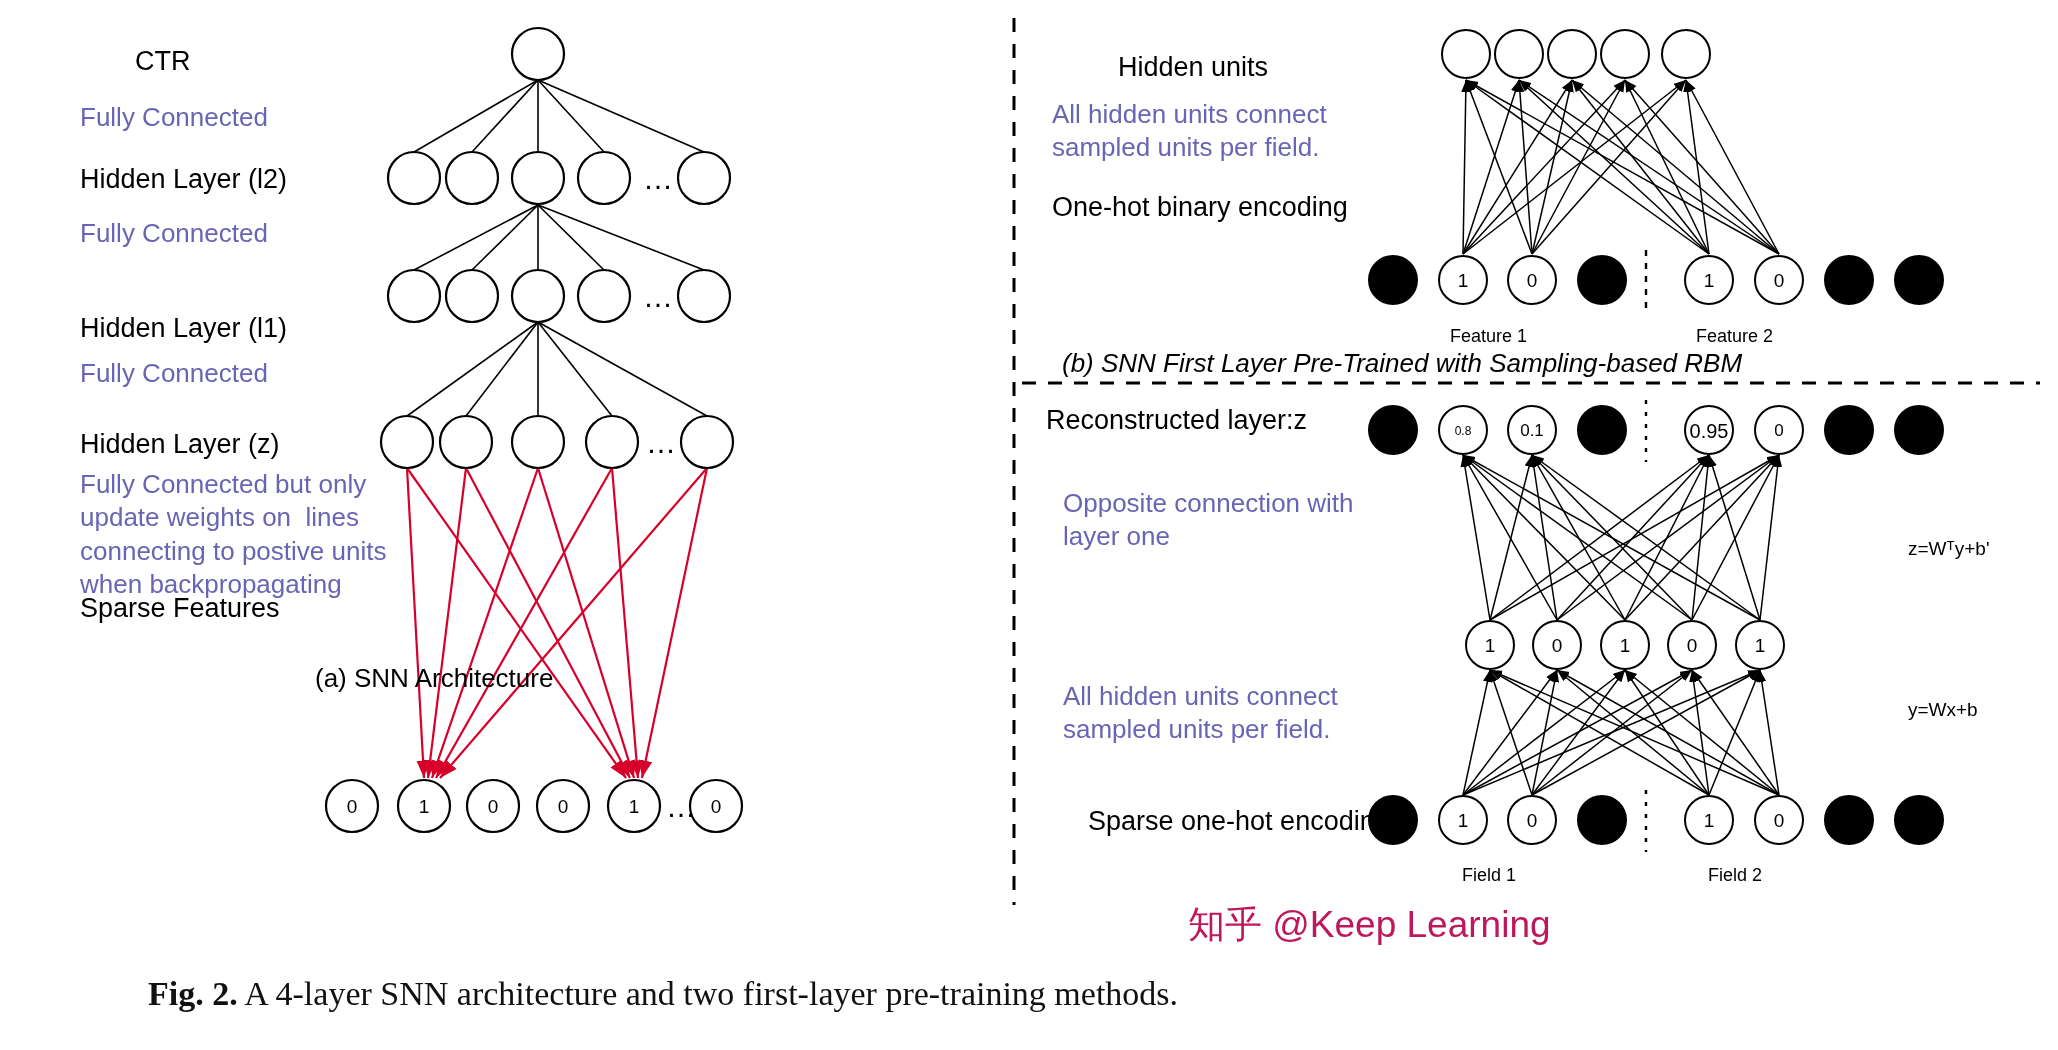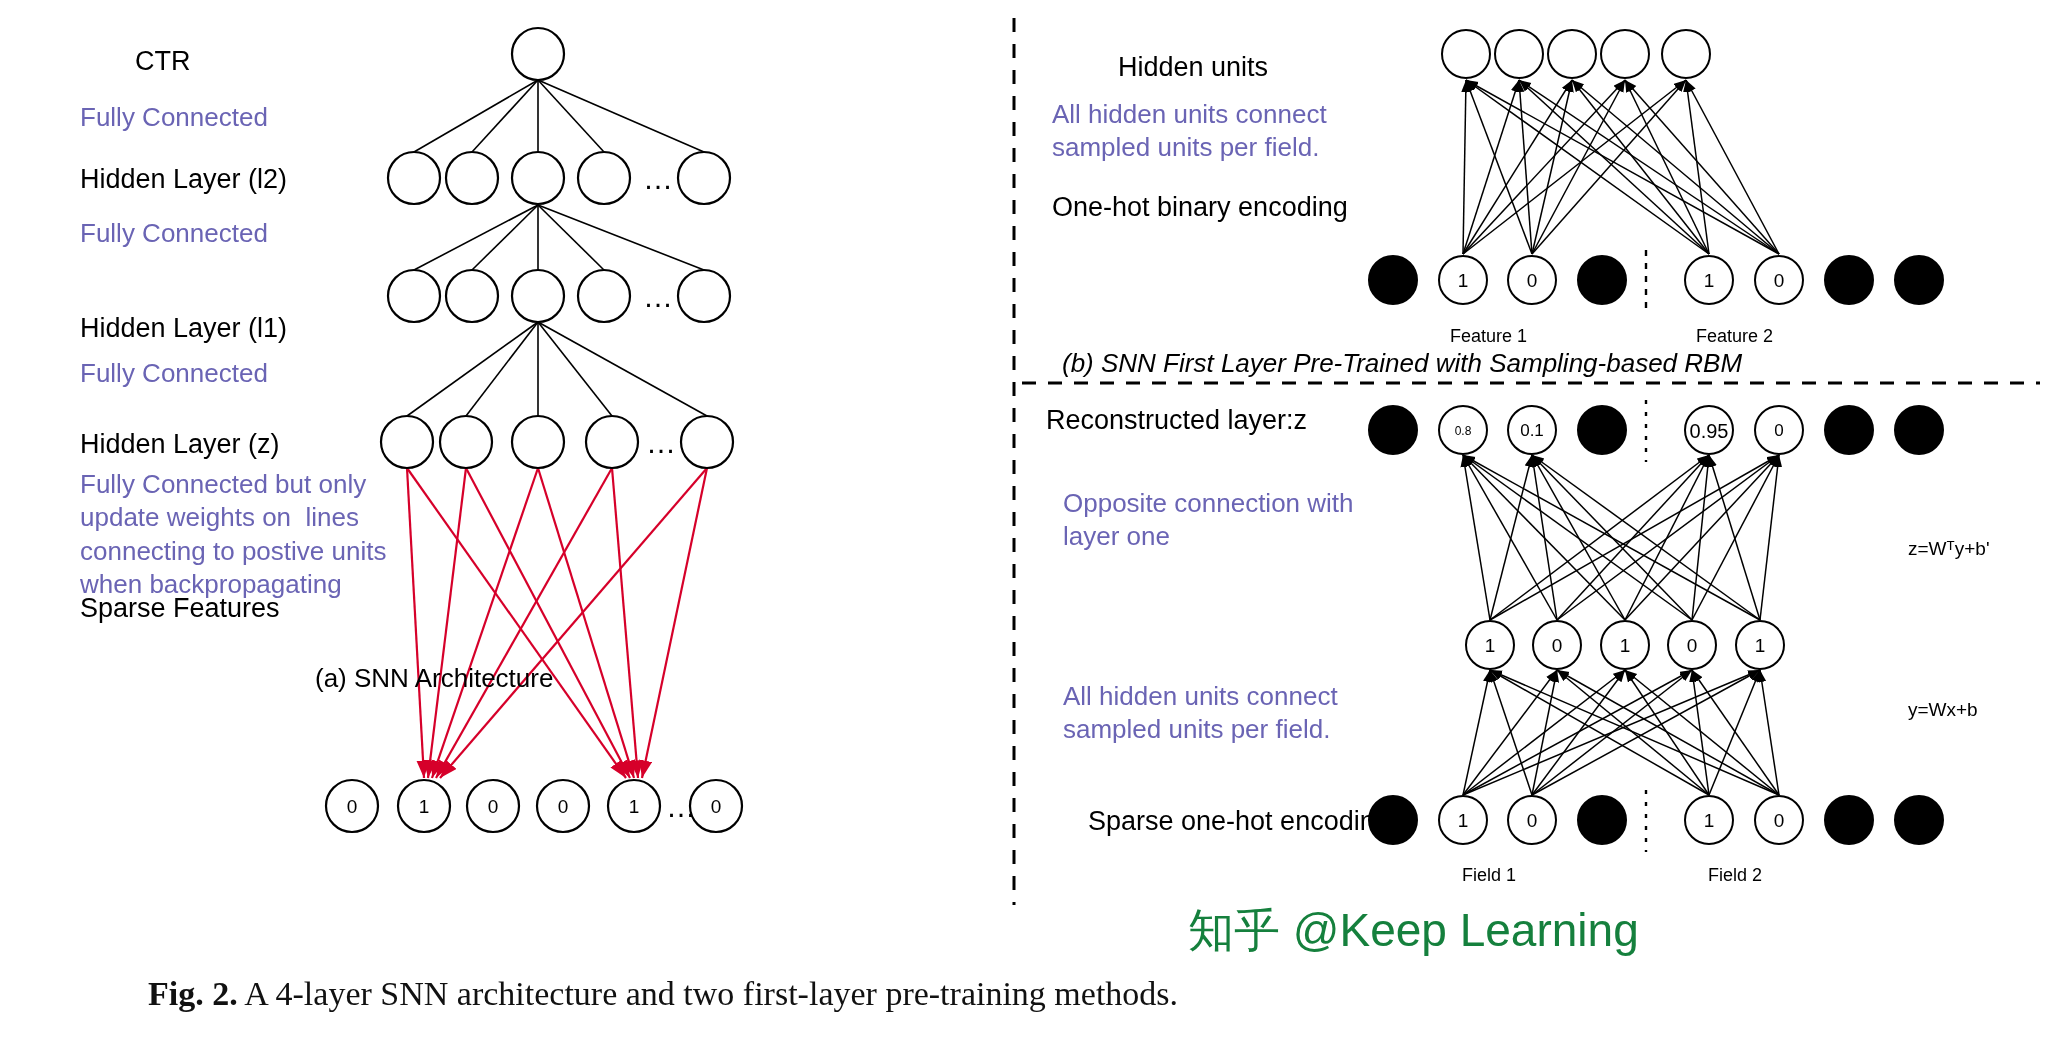--- a/index.html
+++ b/index.html
@@ -44,22 +44,22 @@
     font-family: "Liberation Serif", serif;
     font-size: 34px;
     color: #111111;
     white-space: pre;
   }
   .caption b { font-weight: bold; }
   .watermark {
     position: absolute;
     left: 1188px;
     top: 900px;
-    font-size: 46px;
-    color: #15803d;
+    font-size: 37px;
+    color: #be185d;
     white-space: pre;
     font-family: "Liberation Sans", sans-serif;
   }
   .node-text {
     position: absolute;
     transform: translate(-50%, -50%);
     font-size: 19px;
     color: #000;
     white-space: pre;
   }

